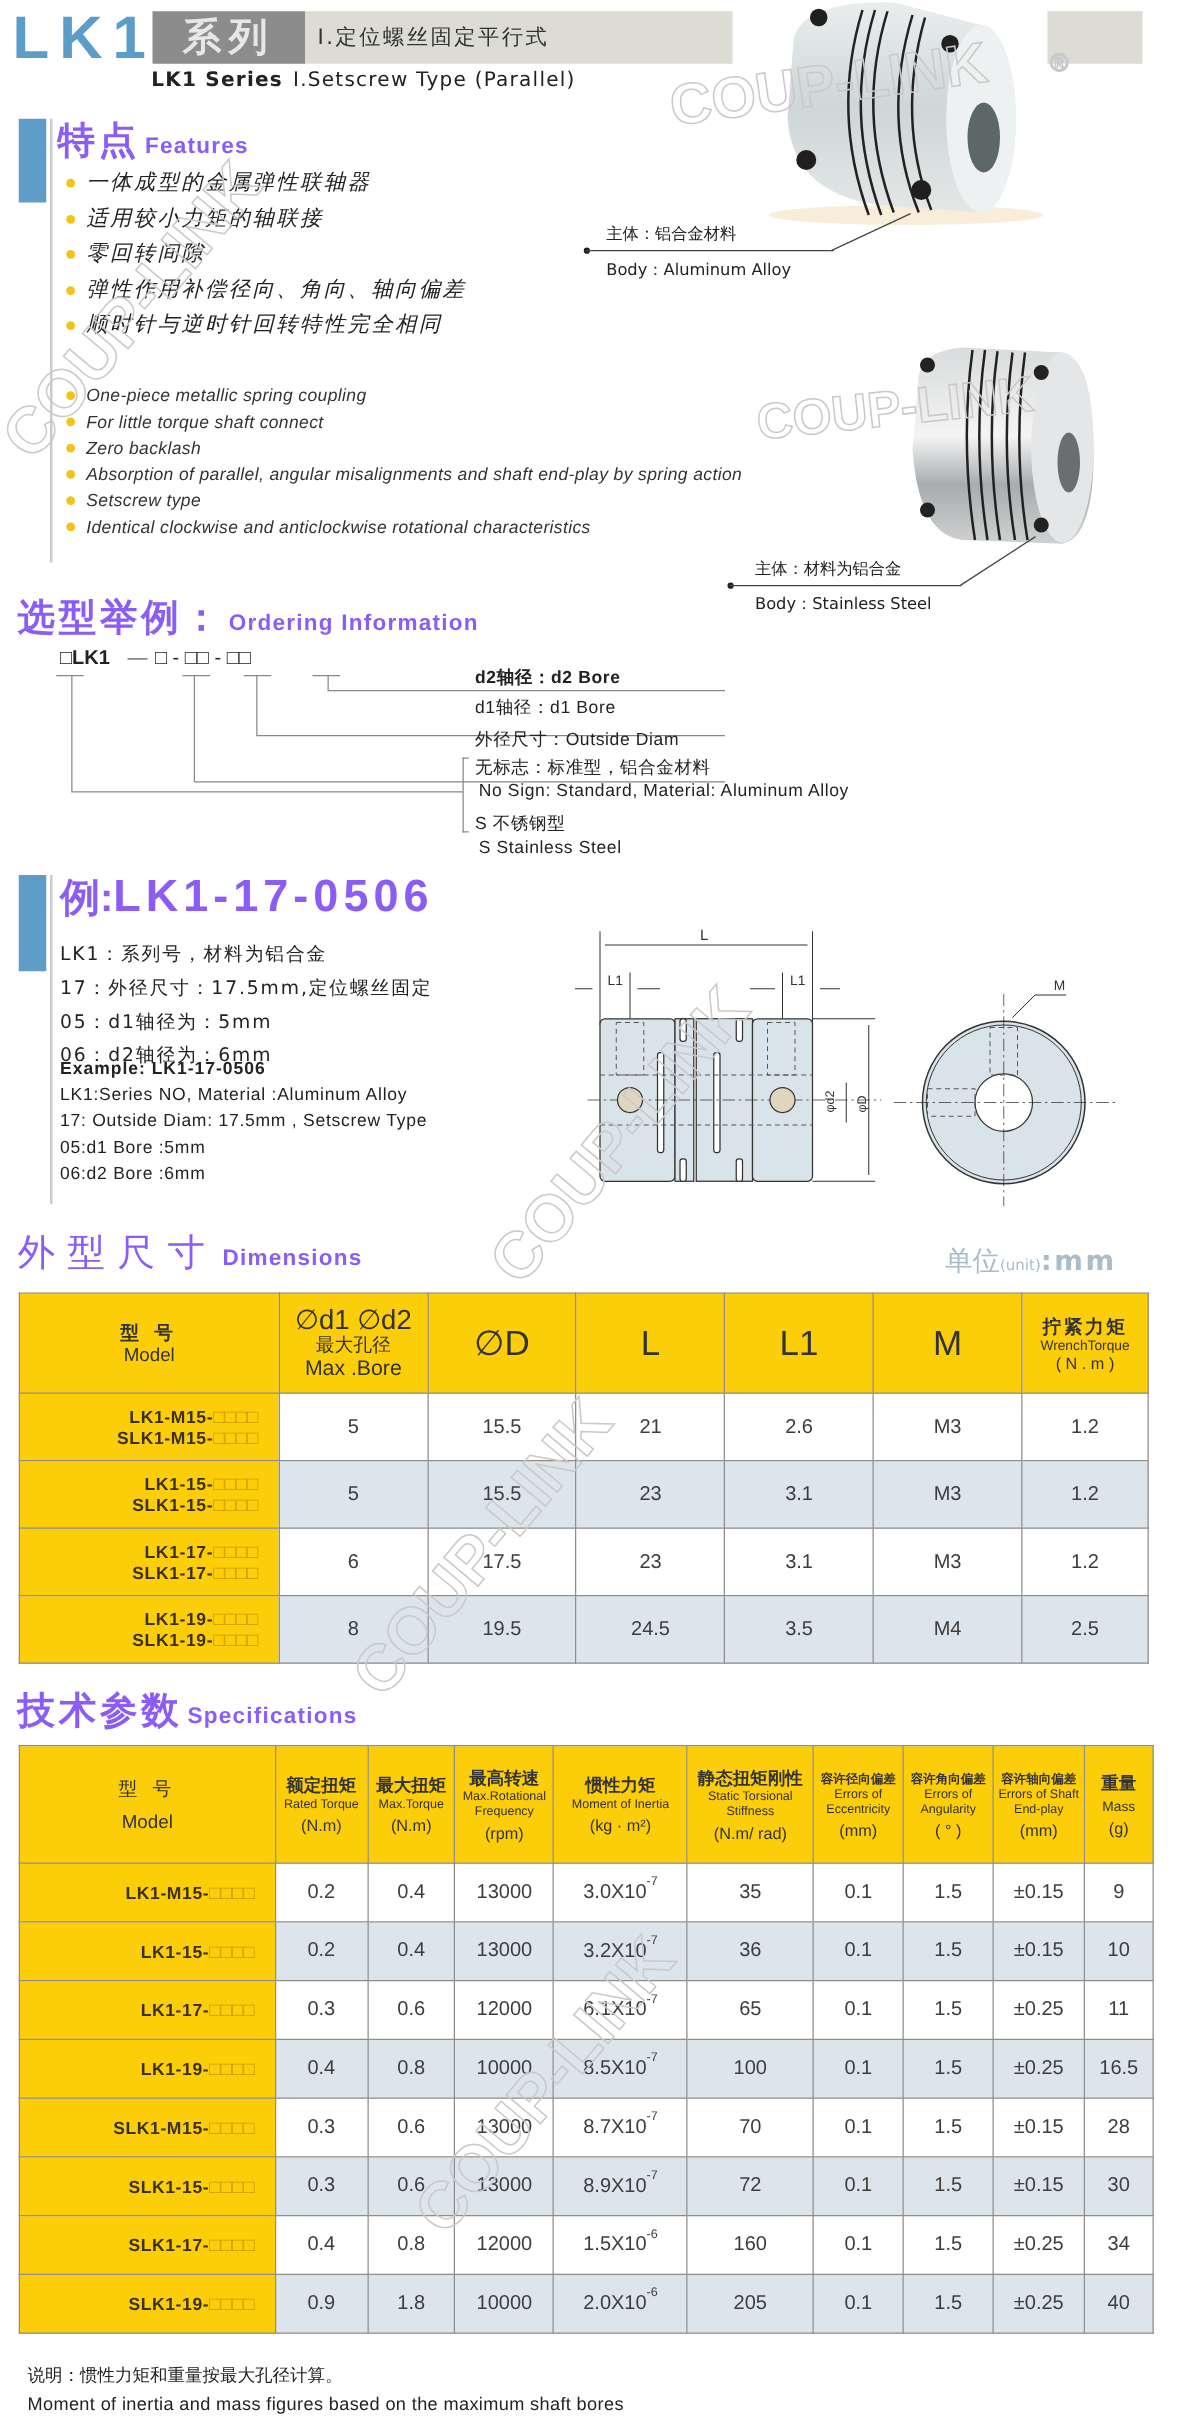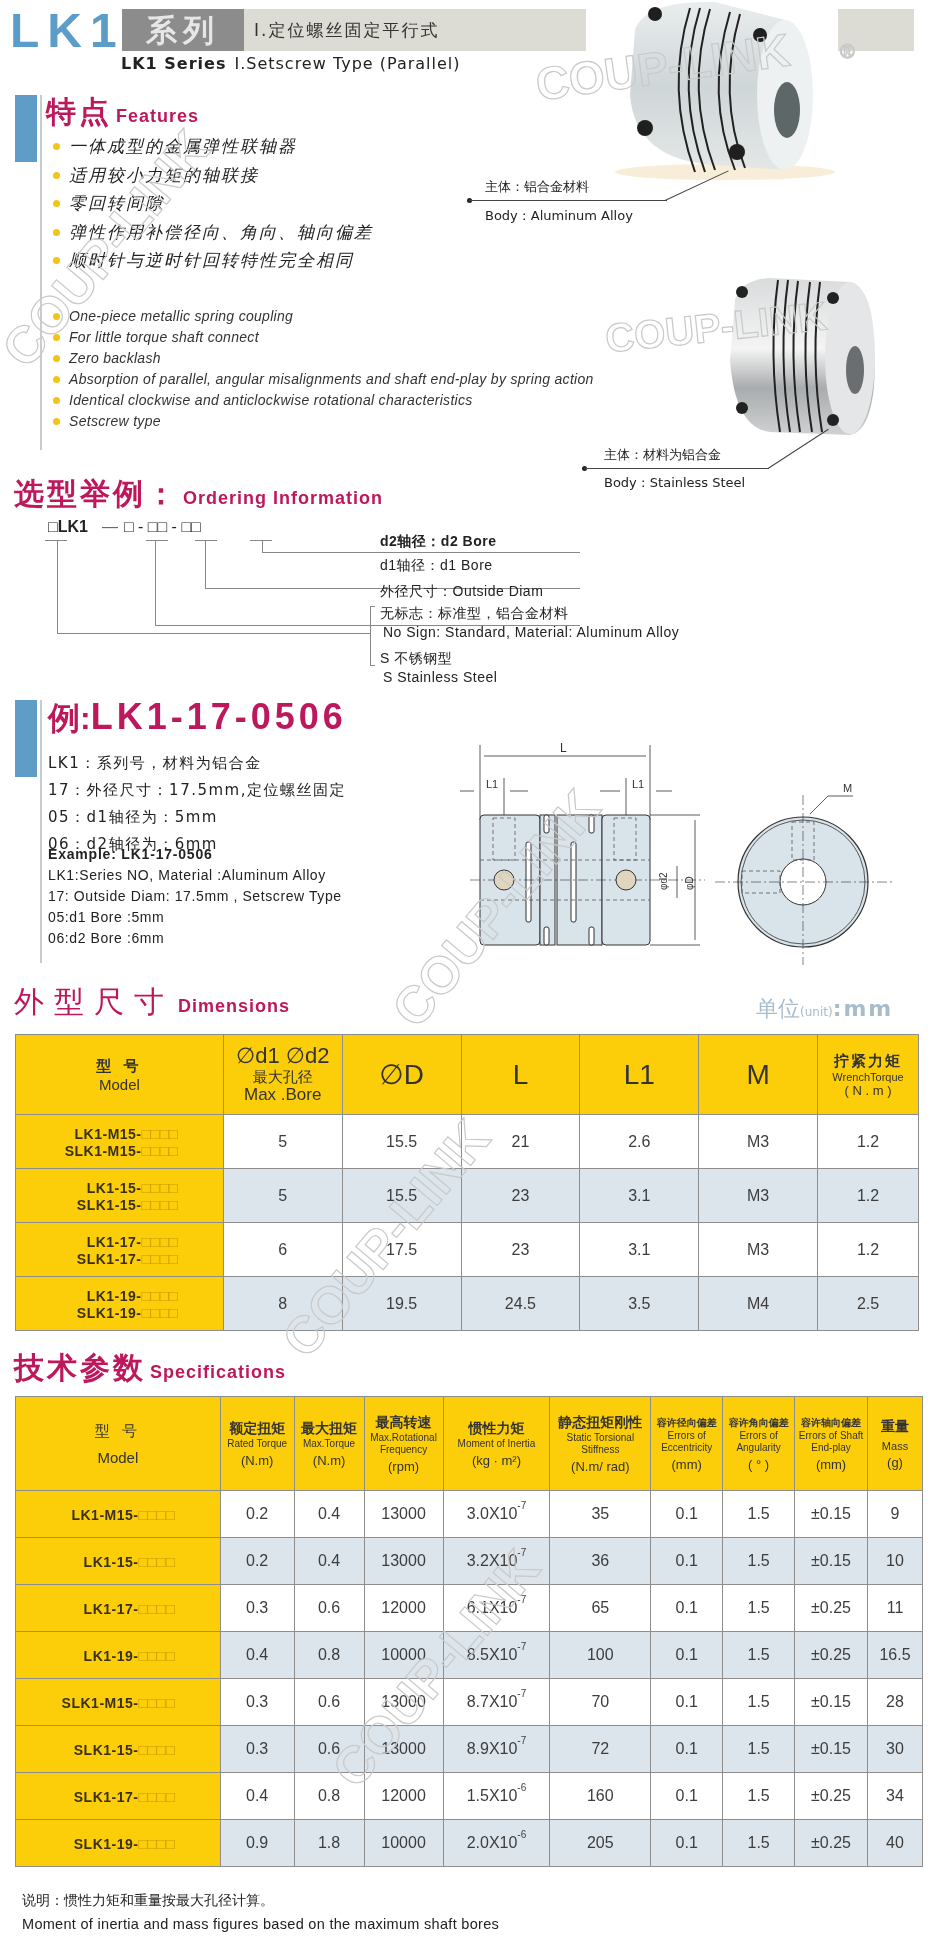--- a/index.html
+++ b/index.html
@@ -12,21 +12,21 @@
   #hdr-series-box { left: 122px; top: 9px; width: 122px; height: 42px; background: #8c8c8c; color: #e6e6e6; font-size: 31px; line-height: 42px; text-align: center; letter-spacing: 6px; font-weight: bold; }
   #hdr-cn-box { left: 244px; top: 9px; width: 342px; height: 42px; background: #dcdbd4; font-size: 17px; line-height: 42px; padding-left: 10px; color: #333; letter-spacing: 2px; }
   #hdr-right-box { left: 838px; top: 9px; width: 76px; height: 42px; background: #dcdbd4; }
   #hdr-en { left: 121px; top: 54px; font-size: 16px; color: #222; letter-spacing: 1px; }
   #hdr-en b { font-weight: bold; margin-right: 8px; }
 
   
   .sec-bar { position: absolute; width: 22px; background: #5f9dc8; }
   .sec-line { position: absolute; width: 2px; background: #c8ccd0; }
 
-  .sec-title { position: absolute; color: #be185d; font-weight: bold; }
+  .sec-title { position: absolute; color: #8b5cf6; font-weight: bold; }
   .sec-title .cn { font-size: 30px; letter-spacing: 3px; }
   .sec-title .en { font-family: "Liberation Sans", sans-serif; font-size: 18px; letter-spacing: 1px; margin-left: 4px; }
 
   
   .feat-list { position: absolute; list-style: none; font-style: italic; }
   .feat-list li { position: relative; padding-left: 20px; }
   .feat-list li::before { content: ""; position: absolute; left: 4px; width: 7px; height: 7px; border-radius: 50%; background: #f3c318; }
   #feat-cn li { font-size: 17px; height: 28.5px; line-height: 28px; letter-spacing: 2px; color: #222; }
   #feat-cn li::before { top: 11px; }
   #feat-en li { font-family: "Liberation Sans", sans-serif; font-size: 14px; line-height: 21px; color: #333; letter-spacing: 0.3px; }
@@ -47,21 +47,21 @@
   #ex-cn { left: 48px; top: 750px; font-size: 15px; letter-spacing: 1.5px; color: #222; }
   #ex-cn .row { height: 27px; line-height: 27px; }
   #ex-en { left: 48px; top: 844px; font-family: "Liberation Sans", sans-serif; font-size: 14px; color: #222; letter-spacing: 0.6px; }
   #ex-en .row { height: 21px; line-height: 21px; }
   #ex-en .bold { font-weight: bold; letter-spacing: 0.8px; }
 
   
   table { border-collapse: collapse; position: absolute; font-family: "Liberation Sans", sans-serif; }
   td, th { border: 1px solid #8d8d8d; text-align: center; vertical-align: middle; color: #333; }
   thead th { background: #fcce0a; font-weight: normal; color: #333; }
-  .model-cell { background: #fcce0a; font-weight: bold; text-align: right; padding-right: 45px; color: #3a3016; font-size: 14px; letter-spacing: 0.5px; }
+  .model-cell { background: #fcce0a; font-weight: bold; text-align: right; padding-right: 16px; color: #3a3016; font-size: 14px; letter-spacing: 0.5px; }
   .boxes { font-weight: normal; letter-spacing: 0; color: #c89a00; font-size: 15px; }
   tr.alt td.val { background: #dce5ec; }
   tr.plain td.val { background: #ffffff; }
   td.val { font-size: 16px; color: #3d3d3d; }
   .hdr-cn { font-size: 14px; font-weight: bold; color: #333; display: block; }
   .hdr-en { font-size: 10px; color: #333; display: block; line-height: 12px; }
   .hdr-unit { font-size: 13px; color: #333; display: block; margin-top: 3px; }
   sup.exp { font-size: 10px; position: relative; top: -4px; }
 
   
@@ -91,22 +91,22 @@
   <li>适用较小力矩的轴联接</li>
   <li>零回转间隙</li>
   <li>弹性作用补偿径向、角向、轴向偏差</li>
   <li>顺时针与逆时针回转特性完全相同</li>
 </ul>
 <ul id="feat-en" class="feat-list" style="left:49px; top:306px; width:560px;">
   <li>One-piece metallic spring coupling</li>
   <li>For little torque shaft connect</li>
   <li>Zero backlash</li>
   <li>Absorption of parallel, angular misalignments and shaft end-play by spring action</li>
+  <li>Setscrew type</li>
   <li>Identical clockwise and anticlockwise rotational characteristics</li>
-  <li>Setscrew type</li>
 </ul>
 
 <svg class="coupling" style="left:595px; top:0px;" width="250" height="180" viewBox="0 0 250 180">
   <defs>
     <linearGradient id="alu" x1="0" y1="0" x2="0" y2="1">
       <stop offset="0" stop-color="#e9edee"></stop>
         <stop offset="0.5" stop-color="#cfd6d8"></stop>
         <stop offset="1" stop-color="#e3e7e6"></stop>
     </linearGradient>
   </defs>

